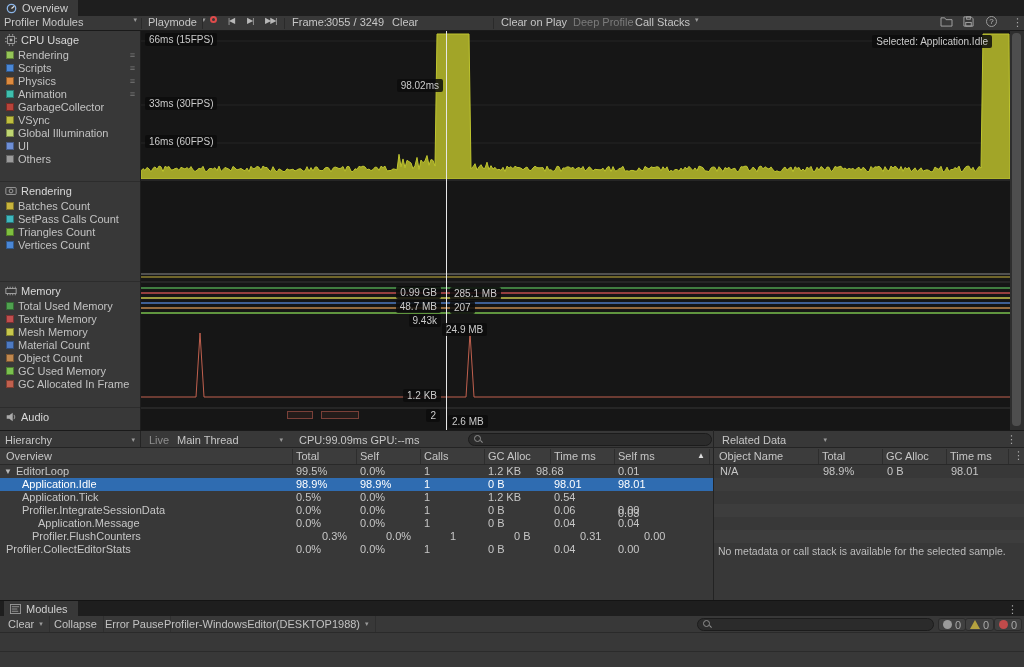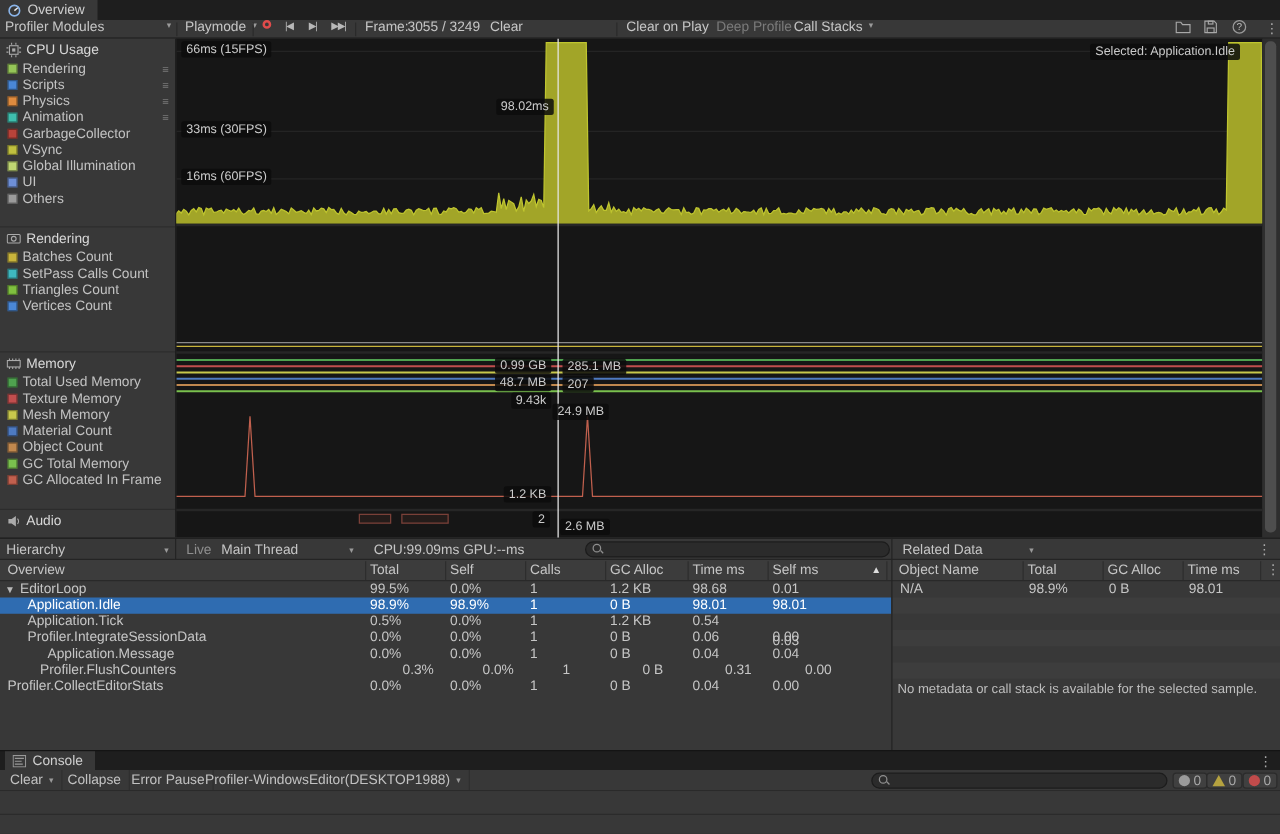--- a/index.html
+++ b/index.html
@@ -261,21 +261,21 @@
           <div class="mitem">
             <span class="sw" style="background: rgb(78, 122, 193);"></span>
             <span class="milabel">Material Count</span>
           </div>
           <div class="mitem">
             <span class="sw" style="background: rgb(193, 136, 78);"></span>
             <span class="milabel">Object Count</span>
           </div>
           <div class="mitem">
             <span class="sw" style="background: rgb(122, 193, 78);"></span>
-            <span class="milabel">GC Total Memory</span>
+            <span class="milabel">GC Used Memory</span>
           </div>
           <div class="mitem">
             <span class="sw" style="background: rgb(193, 96, 78);"></span>
             <span class="milabel">GC Allocated In Frame</span>
           </div>
         </div>
         <div class="msec" style="height: 23px;">
           <div class="msec-h">
             <span class="micon">
               <svg width="12" height="12" viewBox="0 0 14 14">
@@ -396,21 +396,21 @@
   </div>
 
   <div class="trows">
       <div class="trow" style="top: 0px;">
         <span class="fold" style="left: 4px;">▼</span>
         <span class="tcell" style="left: 16px;">EditorLoop</span>
         <span class="tcell" style="left: 296px;">99.5%</span>
         <span class="tcell" style="left: 360px;">0.0%</span>
         <span class="tcell" style="left: 424px;">1</span>
         <span class="tcell" style="left: 488px;">1.2 KB</span>
-        <span class="tcell" style="left: 554px;">98.68</span>
+        <span class="tcell" style="left: 536px;">98.68</span>
         <span class="tcell" style="left: 618px;">0.01</span>
       </div>
       <div class="trow sel" style="top: 13px;">
         <span class="tcell" style="left: 22px;">Application.Idle</span>
         <span class="tcell" style="left: 296px;">98.9%</span>
         <span class="tcell" style="left: 360px;">98.9%</span>
         <span class="tcell" style="left: 424px;">1</span>
         <span class="tcell" style="left: 488px;">0 B</span>
         <span class="tcell" style="left: 554px;">98.01</span>
         <span class="tcell" style="left: 618px;">98.01</span>
@@ -476,21 +476,21 @@
   <div class="vdiv-main"></div>
 
   <div class="ctabs">
     <div class="wtab" style="left:4px">
       <span class="micon">
           <svg width="11" height="10" viewBox="0 0 12 11">
             <rect x="0.5" y="0.5" width="11" height="10" fill="none" stroke="#999"></rect>
             <path d="M2 3h8M2 5.5h6M2 8h7" stroke="#999"></path>
           </svg>
         </span>
-      <span>Console</span>
+      <span>Modules</span>
     </div>
     <span class="vdots" style="position:absolute;right:6px;top:2px">⋮</span>
   </div>
 
   <div class="ctoolbar">
     <div class="cbtn" style="left:2px">
       <span>Clear</span>
       <span class="arr">▾</span>
     </div>
     <div class="cbtn" style="left:48px">

